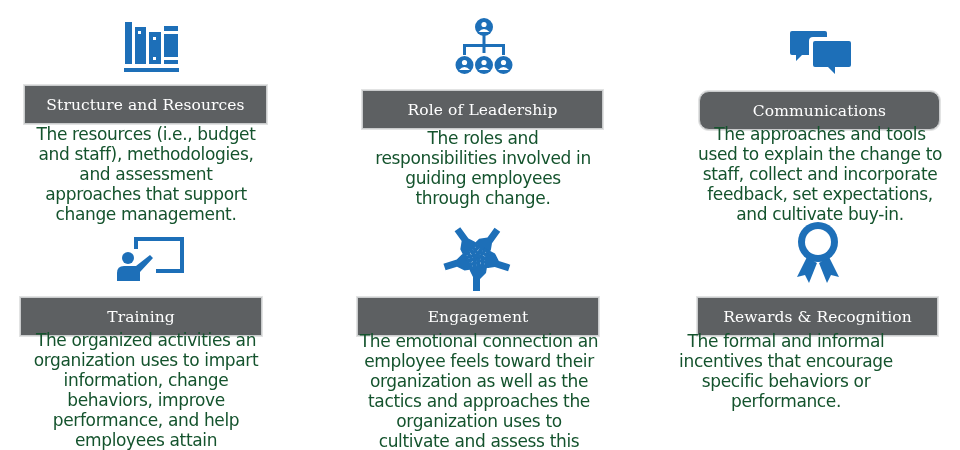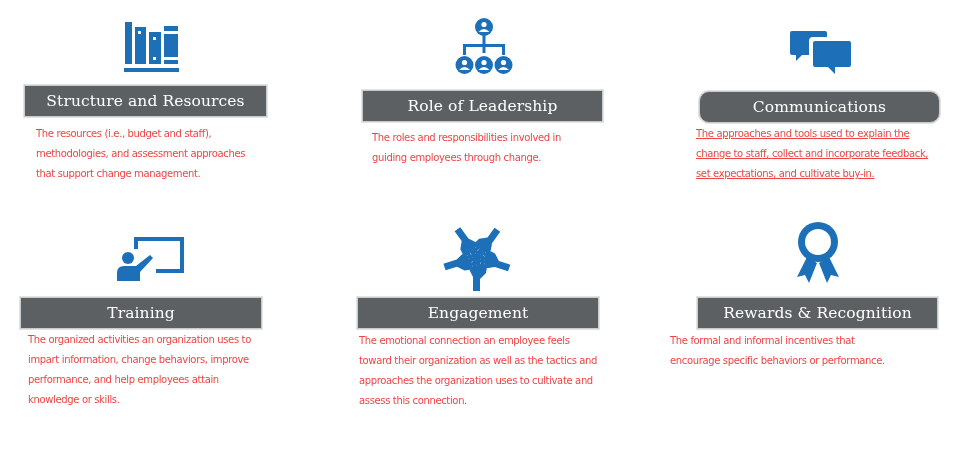--- a/index.html
+++ b/index.html
@@ -1,20 +1,20 @@
 <!DOCTYPE html>
 <html><head>
 <meta charset="utf-8">
 <style>
   html,body{margin:0;padding:0;}
   body{width:960px;height:450px;background:#ffffff;position:relative;overflow:hidden;font-family:"Liberation Sans","DejaVu Sans",sans-serif;}
   .card{position:absolute;}
   .icon{position:absolute;}
-  .bar{position:absolute;height:32px;background:#5d6062;border:1px solid #c9cbcc;box-shadow:0 0 0 1px #e2e3e3;box-sizing:border-box;color:#ffffff;font-family:"DejaVu Serif","Liberation Serif",serif;font-size:15.5px;display:flex;align-items:center;justify-content:center;letter-spacing:0.1px;}
-  .desc{position:absolute;text-align:left;color:#ef4444;font-size:10px;line-height:20px;font-family:"DejaVu Sans","Liberation Sans",sans-serif;letter-spacing:-0.35px;}
+  .bar{position:absolute;height:39px;background:#5d6062;border:1px solid #c9cbcc;box-shadow:0 0 0 1px #e2e3e3;box-sizing:border-box;color:#ffffff;font-family:"DejaVu Serif","Liberation Serif",serif;font-size:15.5px;display:flex;align-items:center;justify-content:center;letter-spacing:0.1px;}
+  .desc{position:absolute;text-align:center;color:#14532d;font-size:17px;line-height:20px;font-family:"DejaVu Sans","Liberation Sans",sans-serif;letter-spacing:-0.35px;}
 </style>
 </head>
 <body>
 
 <div class="card">
   <div class="icon" style="left:122px;top:20px;width:58px;height:54px;">
     <svg width="58" height="54" viewBox="0 0 58 54">
       <g fill="#1d6fb8">
         <rect x="3" y="2" width="7" height="42"></rect>
         <rect x="13" y="7" width="11" height="37"></rect>
@@ -73,21 +73,21 @@
     <svg width="64" height="48" viewBox="0 0 64 48">
       <g fill="#1d6fb8">
         <path d="M3 2 H36 Q38 2 38 4 V8 H24 Q20 8 20 12 V26 H13 L7 32 V26 H3 Q1 26 1 24 V4 Q1 2 3 2 Z"></path>
         <path d="M26 12 H60 Q62 12 62 14 V36 Q62 38 60 38 H46 V45 L39 38 H26 Q24 38 24 36 V14 Q24 12 26 12 Z"></path>
       </g>
     </svg>
   </div>
   <div class="bar" style="left:699px;top:91px;width:241px;border-radius:10px;">
     <span>Communications</span>
   </div>
-  <div class="desc" style="left:696px;top:124px;width:248px;text-decoration:underline;">The approaches and tools used to explain the change to staff, collect and incorporate feedback, set expectations, and cultivate buy-in.</div>
+  <div class="desc" style="left:696px;top:124px;width:248px;">The approaches and tools used to explain the change to staff, collect and incorporate feedback, set expectations, and cultivate buy-in.</div>
 </div>
 
 <div class="card">
   <div class="icon" style="left:116px;top:235px;width:72px;height:48px;">
     <svg width="72" height="48" viewBox="0 0 72 48">
       <g fill="#1d6fb8">
         <path d="M18 2 H68 V38 H40 V34 H64 V6 H22 V14 H18 Z"></path>
         <circle cx="12" cy="23" r="6"></circle>
         <path d="M1 46 V38 Q1 31 8 31 H20 L34 20 L37 23 L24 37 V46 Z"></path>
       </g>

